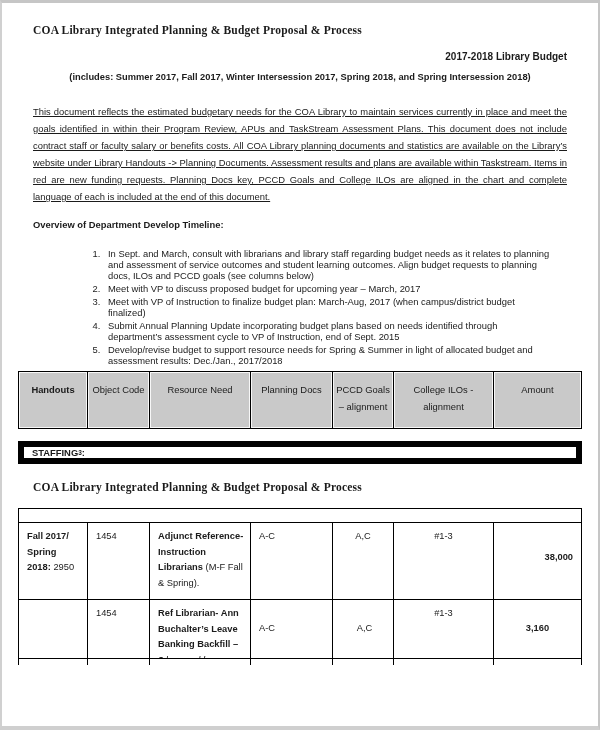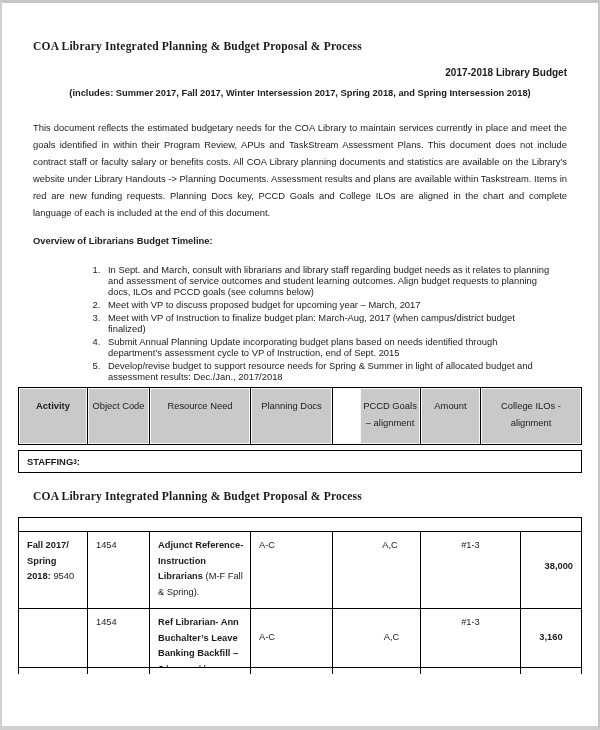--- a/index.html
+++ b/index.html
@@ -3,45 +3,45 @@
 <meta charset="utf-8">
 <style>
   html,body{margin:0;padding:0;background:#fff;}
   .page{
     position:relative;width:600px;height:730px;box-sizing:border-box;
     background:#fff;overflow:hidden;
     border-top:3px solid #c6c6c6;border-left:2px solid #d0d0d0;
     border-right:2px solid #c6c6c6;border-bottom:4px solid #cfcfcf;
     font-family:"Liberation Sans",sans-serif;color:#1b1b1b;
   }
-  .content{padding-top:37px;}
+  .content{padding-top:21px;}
   .doc-title{
     font-family:"Liberation Serif",serif;font-weight:bold;font-size:11.5px;
     margin:0 31px 0 31px;letter-spacing:.2px;
   }
   .subtitle{margin:15px 31px 0;text-align:right;font-weight:bold;font-size:10px;}
   .includes{margin:10px 31px 0;text-align:center;font-weight:bold;font-size:9.3px;}
-  .intro{margin:21px 31px 8px;font-size:9.4px;line-height:17px;text-align:justify;}
+  .intro{margin:21px 31px 8px;font-size:9.4px;line-height:17px;text-align:justify;text-decoration:underline;}
   .tl-head{margin:14px 31px 0;font-weight:bold;font-size:9.4px;}
   ol.timeline{margin:18px 46px 0 31px;padding-left:70px;font-size:9.4px;line-height:11px;}
   ol.timeline li{padding-left:5px;margin-bottom:2px;}
   
   .t1{margin:5px 16px 0;width:564px;box-sizing:border-box;}
   .t1-head{display:flex;border:1px solid #000;box-sizing:border-box;height:58px;background:#fff;}
   .th{
     background:#c9c9c9;border-right:1px solid #000;box-sizing:border-box;
     text-align:center;font-size:9.4px;line-height:17px;padding:9px 2px 0;
     box-shadow:inset 0 0 0 1px rgba(255,255,255,.85);
   }
   .th:last-child{border-right:none;}
   .th.b{font-weight:bold;}
   .w1{width:69px;}.w2{width:62px;}.w3{width:101px;}.w4{width:82px;}
-  .w5{width:61px;margin-left:27px;}.w6{width:100px;}.w7{width:87px;flex:1;}
+  .w5{width:61px;}.w6{width:100px;}.w7{width:87px;flex:1;}
   .staffing{
-    margin-top:5px;border:1px solid #000000;box-sizing:border-box;height:23px;
+    margin-top:12px;border:6px solid #000000;box-sizing:border-box;height:23px;
     display:flex;align-items:center;padding-left:8px;font-weight:bold;font-size:9.4px;
   }
   .staffing sup{font-size:6.5px;line-height:0;}
   .sec2{font-family:"Liberation Serif",serif;font-weight:bold;font-size:11.5px;margin:17px 31px 0;letter-spacing:.2px;}
   
   .t2{margin:15px 16px 0;width:564px;box-sizing:border-box;border:1px solid #000;border-bottom:none;overflow:hidden;}
   .thin-row{height:13px;border-bottom:1px solid #000;}
   .row{display:flex;border-bottom:1px solid #000;box-sizing:border-box;}
   .row1{height:77px;}
   .row2{height:59px;}
@@ -65,56 +65,56 @@
 
 <div class="page">
   <div class="content">
 
     <div class="doc-title">COA Library Integrated Planning &amp; Budget Proposal &amp; Process</div>
     <div class="subtitle">2017-2018 Library Budget</div>
     <div class="includes">(includes: Summer 2017, Fall 2017, Winter Intersession 2017, Spring 2018, and Spring Intersession 2018)</div>
 
     <p class="intro">This document reflects the estimated budgetary needs for the COA Library to maintain services currently in place and meet the goals identified in within their Program Review, APUs and TaskStream Assessment Plans.  This document does not include contract staff or faculty salary or benefits costs.  All COA Library planning documents and statistics are available on the Library’s website under Library Handouts -&gt; Planning Documents.   Assessment results and plans are available within Taskstream.  Items in red are new funding requests. Planning Docs key, PCCD Goals and College ILOs are aligned in the chart and complete language of each is included at the end of this document.</p>
 
-    <div class="tl-head">Overview of Librarians Budget Timeline:</div>
+    <div class="tl-head">Overview of Department Develop Timeline:</div>
 
     <ol class="timeline">
       <li>In Sept. and March, consult with librarians and library staff regarding budget needs as it relates to planning and assessment of service outcomes and student learning outcomes. Align budget requests to planning docs, ILOs and PCCD goals (see columns below)</li>
       <li>Meet with VP to discuss proposed budget for upcoming year – March, 2017</li>
       <li>Meet with VP of Instruction to finalize budget plan: March-Aug, 2017 (when campus/district budget finalized)</li>
       <li>Submit Annual Planning Update incorporating budget plans based on needs identified through department’s assessment cycle to VP of Instruction, end of Sept. 2015</li>
       <li>Develop/revise budget to support resource needs for Spring &amp; Summer in light of allocated budget and assessment results: Dec./Jan., 2017/2018</li>
     </ol>
 
     <div class="t1">
       <div class="t1-head">
-        <div class="th b w1">Activity</div>
+        <div class="th b w1">Handouts</div>
         <div class="th w2">Object Code</div>
         <div class="th w3">Resource Need</div>
         <div class="th w4">Planning Docs</div>
         <div class="th w5">PCCD Goals – alignment</div>
+        <div class="th w6">College ILOs - alignment</div>
         <div class="th w7">Amount</div>
-        <div class="th w6">College ILOs - alignment</div>
       </div>
       <div class="staffing">
         <span>STAFFING</span>
           <sup>3</sup>
           <span>:</span>
       </div>
     </div>
 
     <div class="sec2">COA Library Integrated Planning &amp; Budget Proposal &amp; Process</div>
 
     <div class="t2">
       <div class="thin-row"></div>
 
       <div class="row row1">
         <div class="td w1">
           <span class="bold">Fall 2017/ Spring 2018:</span>
-          <span class="code-line">9540</span>
+          <span class="code-line">2950</span>
         </div>
         <div class="td w2">1454</div>
         <div class="td w3">
           <span class="bold">Adjunct Reference-Instruction Librarians</span>
           <span>(M-F Fall &amp; Spring).</span>
         </div>
         <div class="td w4">A-C</div>
         <div class="td w5 cen">A,C</div>
         <div class="td w6 cen">#1-3</div>
         <div class="td w7 amt-r">38,000</div>

